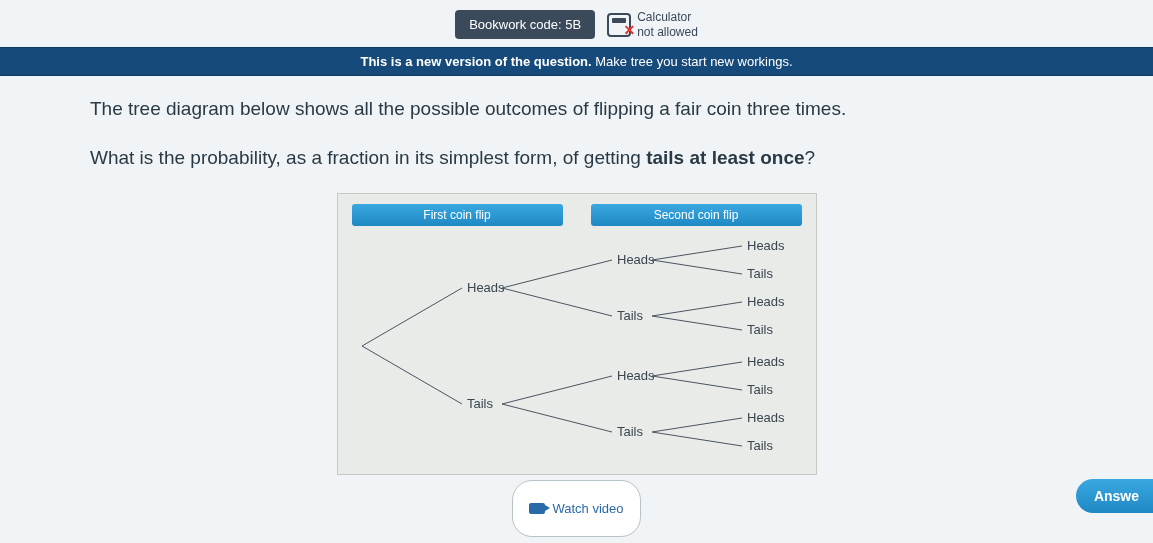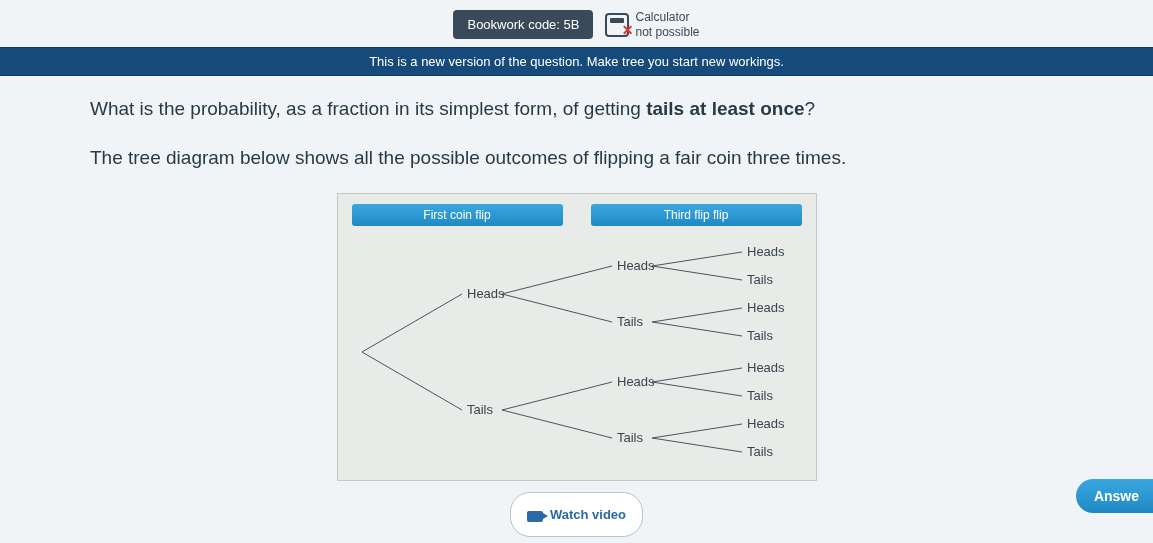--- a/index.html
+++ b/index.html
@@ -56,21 +56,21 @@
   }
   .banner {
     background: #154a7a;
     color: #fff;
     text-align: center;
     font-size: 13px;
     padding: 6px 0;
     border-top: 1px solid #0d3a62;
     border-bottom: 1px solid #0d3a62;
   }
-  .banner b { font-weight: normal; }
+  .banner b { font-weight: bold; }
   .content {
     padding: 20px 90px 0;
   }
   .question-line {
     font-size: 19px;
     color: #2a3a45;
     margin-bottom: 22px;
     line-height: 1.4;
   }
   .question-line .bold { font-weight: bold; }
@@ -81,21 +81,21 @@
   .diagram {
     background: #e8ebe8;
     border: 1px solid #c6c9c6;
     width: 480px;
     padding: 10px 14px 14px;
     position: relative;
   }
   .dg-headers {
     display: flex;
     gap: 28px;
-    margin-bottom: 12px;
+    margin-bottom: 6px;
   }
   .dg-headers .hdr {
     background: #2a9ad6;
     background: linear-gradient(#3aa8e0,#1f88c4);
     color: #fff;
     font-size: 12px;
     padding: 4px 0;
     text-align: center;
     border-radius: 3px;
     flex: 1;
@@ -109,26 +109,26 @@
   .bottom-row {
     position: absolute;
     left: 0; right: 0; bottom: 6px;
     display: flex;
     justify-content: center;
   }
   .watch-pill {
     border: 1px solid #b8c2c9;
     border-radius: 20px;
     background: #fff;
-    padding: 14px 16px;
-    font-size: 13px;
-    font-weight: bold;
+    padding: 20px 16px;
+    font-size: 13px;
+    font-weight: normal;
     color: #2a6aa8;
     display: flex;
-    align-items: flex-end;
+    align-items: center;
     gap: 7px;
     cursor: pointer;
   }
   .cam-icon {
     width: 16px; height: 11px;
     background: #2a6aa8;
     border-radius: 2px;
     position: relative;
   }
   .cam-icon::after {
@@ -157,40 +157,40 @@
 <body>
 
 <div class="top-row">
   <div class="bookwork-badge">Bookwork code: 5B</div>
   <div class="calc-block">
     <div class="calc-icon">
         <span class="x">✕</span>
       </div>
     <div>
       <div>Calculator</div>
-      <div>not possible</div>
+      <div>not allowed</div>
     </div>
   </div>
 </div>
 
 <div class="banner">
   <b>This is a new version of the question.</b><span> Make tree you start new workings.</span>
 </div>
 
 <div class="content">
+  <p class="question-line">The tree diagram below shows all the possible outcomes of flipping a fair coin three times.</p>
   <p class="question-line">
     <span>What is the probability, as a fraction in its simplest form, of getting </span><span class="bold">tails at least once</span><span>?</span>
   </p>
-  <p class="question-line">The tree diagram below shows all the possible outcomes of flipping a fair coin three times.</p>
 
   <div class="diagram-wrap">
     <div class="diagram">
       <div class="dg-headers">
         <div class="hdr">First coin flip</div>
-        <div class="hdr">Third flip flip</div>
+        <div class="hdr">Second coin flip</div>
       </div>
 
       <svg class="tree-svg" width="452" height="228">
 
         <g stroke="#4a5560" stroke-width="1" fill="none">
 
           <line x1="10" y1="114" x2="110" y2="56"></line>
           <line x1="10" y1="114" x2="110" y2="172"></line>
 
           <line x1="150" y1="56" x2="260" y2="28"></line>

